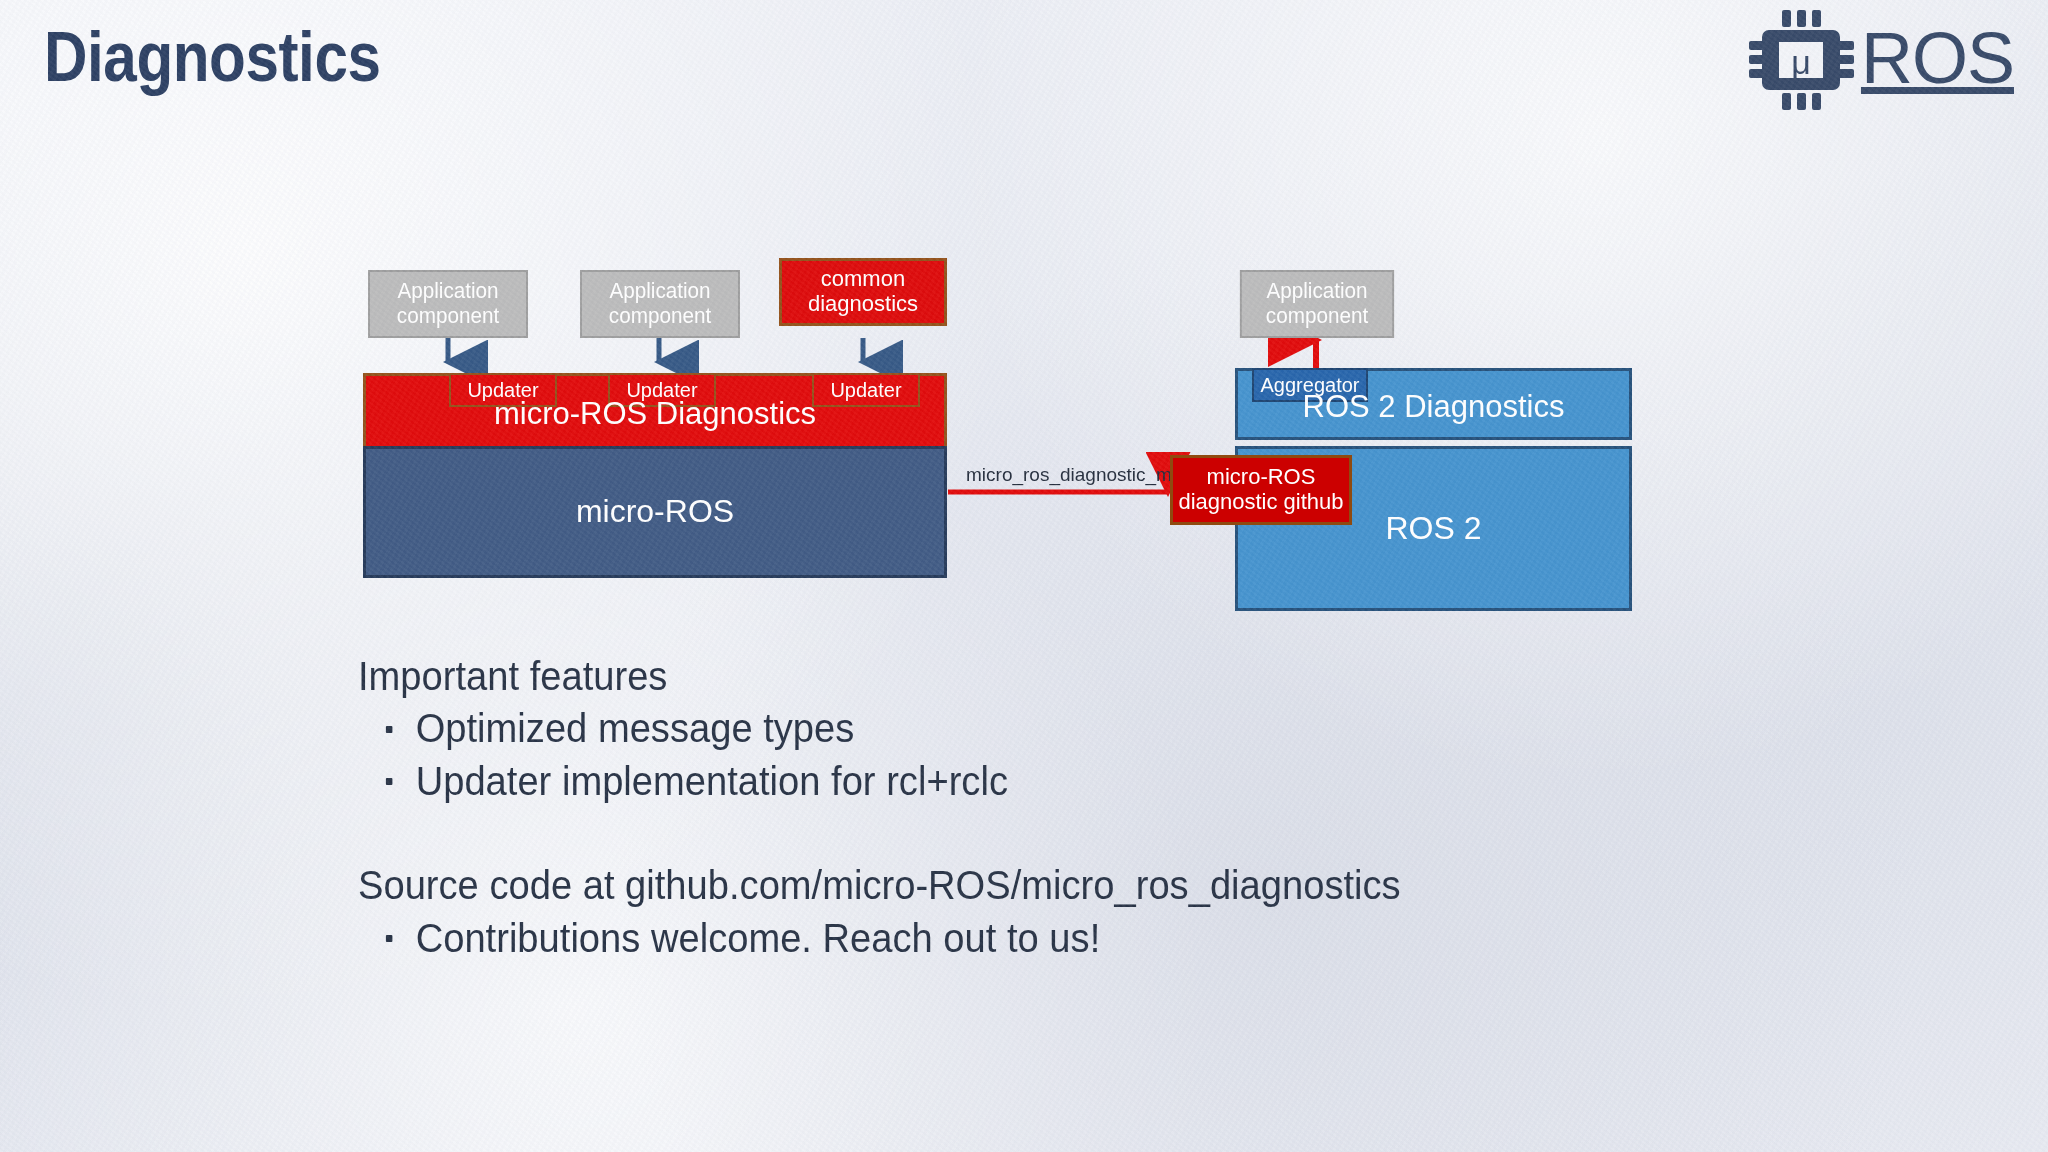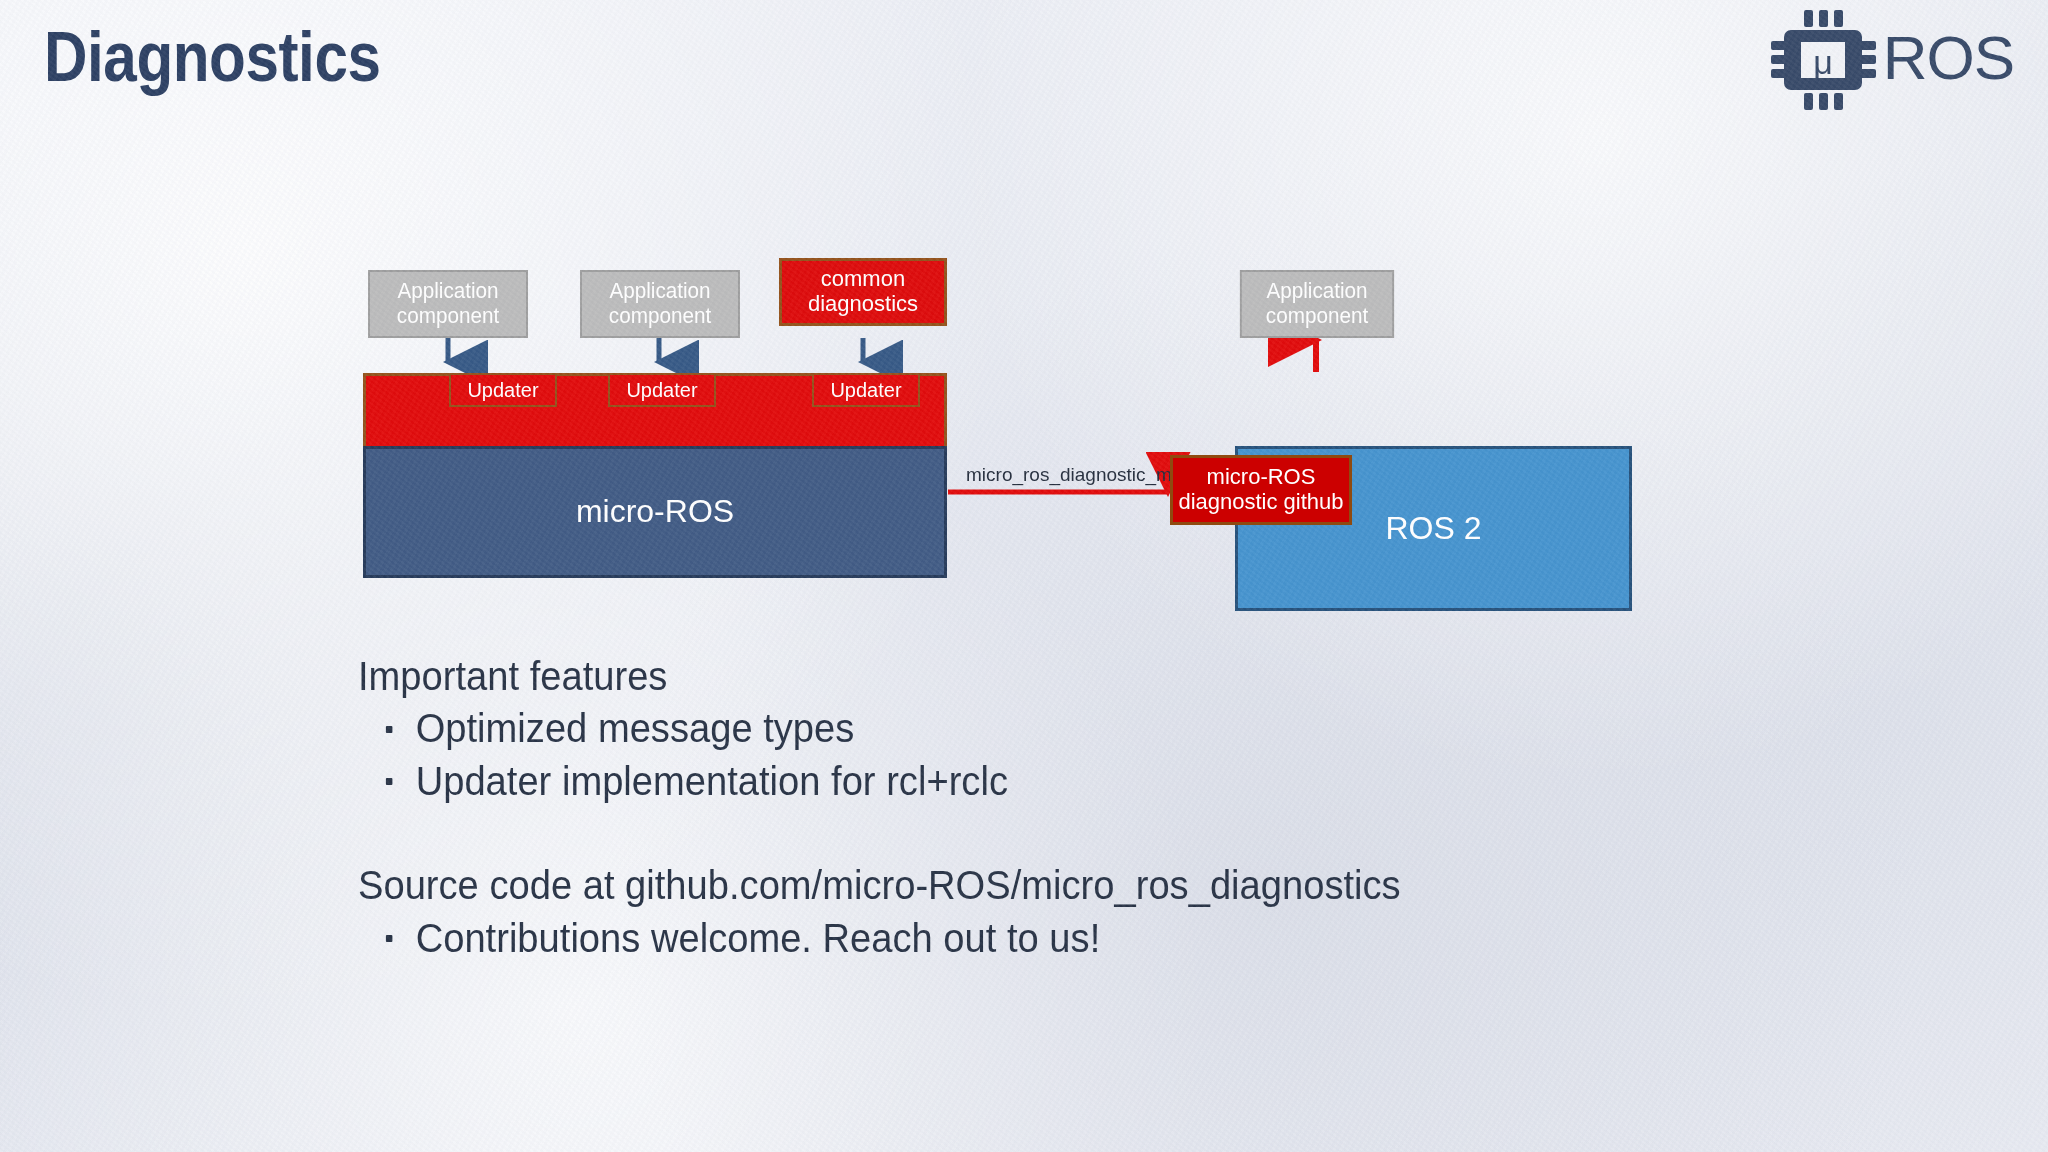--- a/index.html
+++ b/index.html
@@ -61,26 +61,27 @@
     position: absolute;
     right: 34px;
     top: 14px;
     display: flex;
     align-items: center;
     gap: 6px;
     height: 96px;
   }
   #logo .chip-icon { display: block; }
   #logo .logo-word {
-    font-size: 62px;
+    font-size: 72px;
     line-height: 1;
     font-weight: 400;
     color: #2f4262;
     letter-spacing: -1px;
     transform: translateY(-4px);
+    text-decoration: underline;
   }
 
   
   #diagram {
     position: absolute;
     left: 0;
     top: 0;
     width: 2048px;
     height: 1152px;
     pointer-events: none;
@@ -302,35 +303,42 @@
     <div class="dbox red-band" style="left:363px; top:373px; width:584px; height:76px;">
       <div class="updater" style="left:83px; width:108px;">
         <span>Updater</span>
       </div>
       <div class="updater" style="left:242px; width:108px;">
         <span>Updater</span>
       </div>
       <div class="updater" style="left:446px; width:108px;">
         <span>Updater</span>
       </div>
+      <div class="band-label">micro-ROS Diagnostics</div>
     </div>
 
     <div class="dbox navy-box" style="left:363px; top:446px; width:584px; height:132px;">
       <span>micro-ROS</span>
     </div>
 
     <div class="edge-label" style="left:966px; top:464px;">micro_ros_diagnostic_msgs</div>
 
     <div class="dbox grey-box" style="left:1235px; top:270px; width:164px; height:68px;">
       <span>
         <span>Application</span><br>
         <span>component</span>
       </span>
     </div>
 
+    <div class="dbox blue-band" style="left:1235px; top:368px; width:397px; height:72px;">
+      <div class="aggregator" style="left:14px; width:116px;">
+        <span>Aggregator</span>
+      </div>
+      <div class="band-label">ROS 2 Diagnostics</div>
+    </div>
 
     <div class="dbox blue-box" style="left:1235px; top:446px; width:397px; height:165px;">
       <span>ROS 2</span>
     </div>
 
     <div class="dbox bridge-box" style="left:1170px; top:455px; width:182px; height:70px;">
       <span>
         <span>micro-ROS</span><br>
         <span>diagnostic github</span>
       </span>

